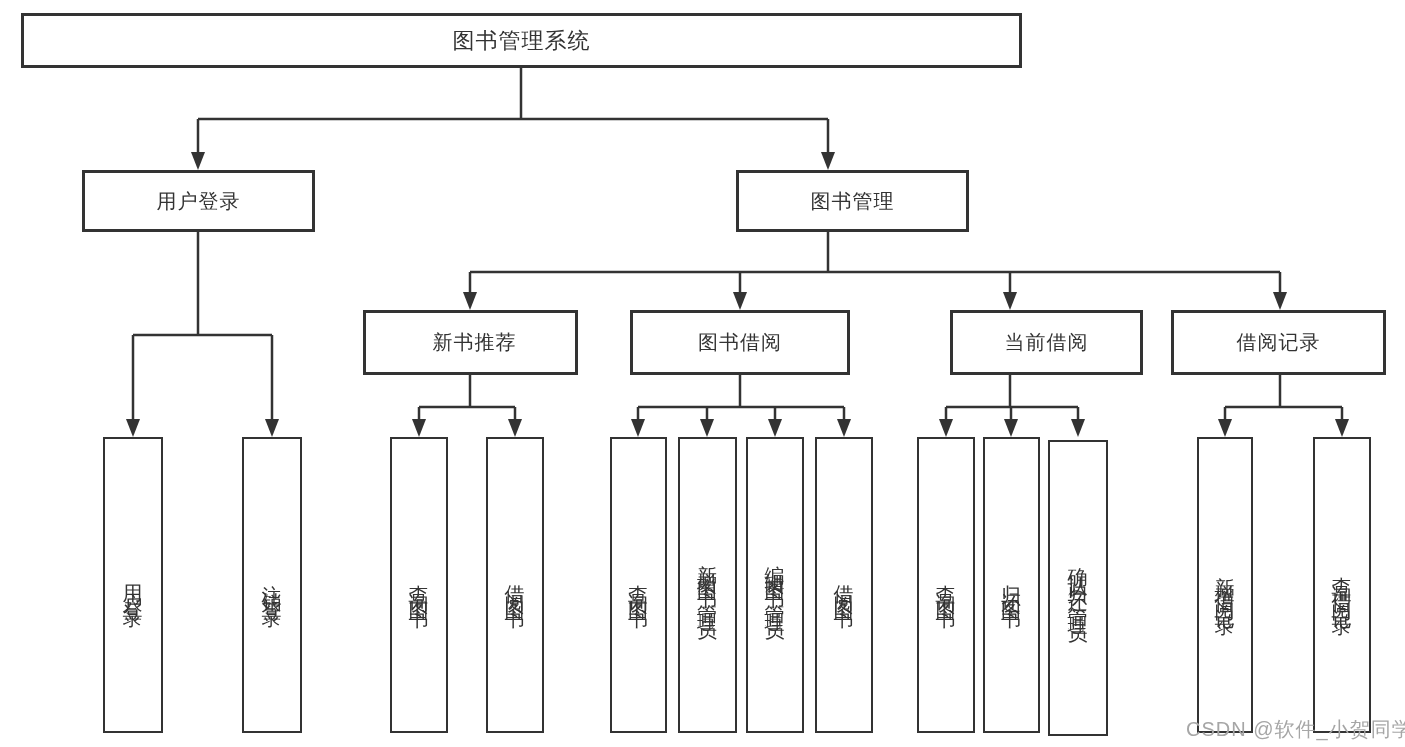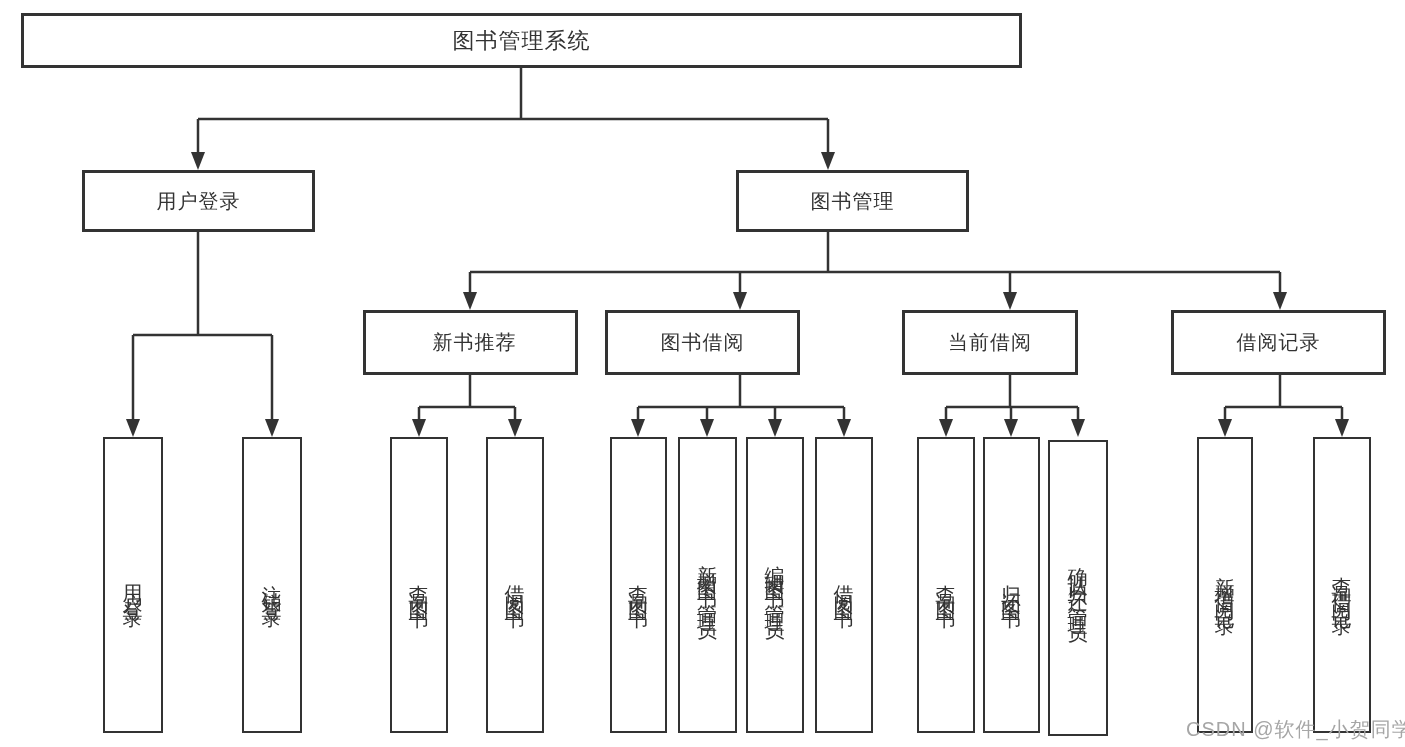--- a/index.html
+++ b/index.html
@@ -145,24 +145,24 @@
   <div class="node h-node" style="left:82px;top:170px;width:233px;height:62px;">
     <span>用户登录</span>
   </div>
   <div class="node h-node" style="left:712px;top:170px;width:233px;height:62px;margin-left:24px;">
     <span>图书管理</span>
   </div>
 
   <div class="node h-node" style="left:363px;top:310px;width:215px;height:65px;padding-left:8px;">
     <span>新书推荐</span>
   </div>
-  <div class="node h-node" style="left:605px;top:310px;width:195px;height:65px;">
+  <div class="node h-node" style="left:630px;top:310px;width:220px;height:65px;">
     <span>图书借阅</span>
   </div>
-  <div class="node h-node" style="left:902px;top:310px;width:176px;height:65px;">
+  <div class="node h-node" style="left:950px;top:310px;width:193px;height:65px;">
     <span>当前借阅</span>
   </div>
   <div class="node h-node" style="left:1171px;top:310px;width:215px;height:65px;">
     <span>借阅记录</span>
   </div>
 
   <div class="node leaf" style="left:103px;top:437px;width:60px;height:296px;">
     <span class="vtext">用户登录</span>
   </div>
   <div class="node leaf" style="left:242px;top:437px;width:60px;height:296px;">

